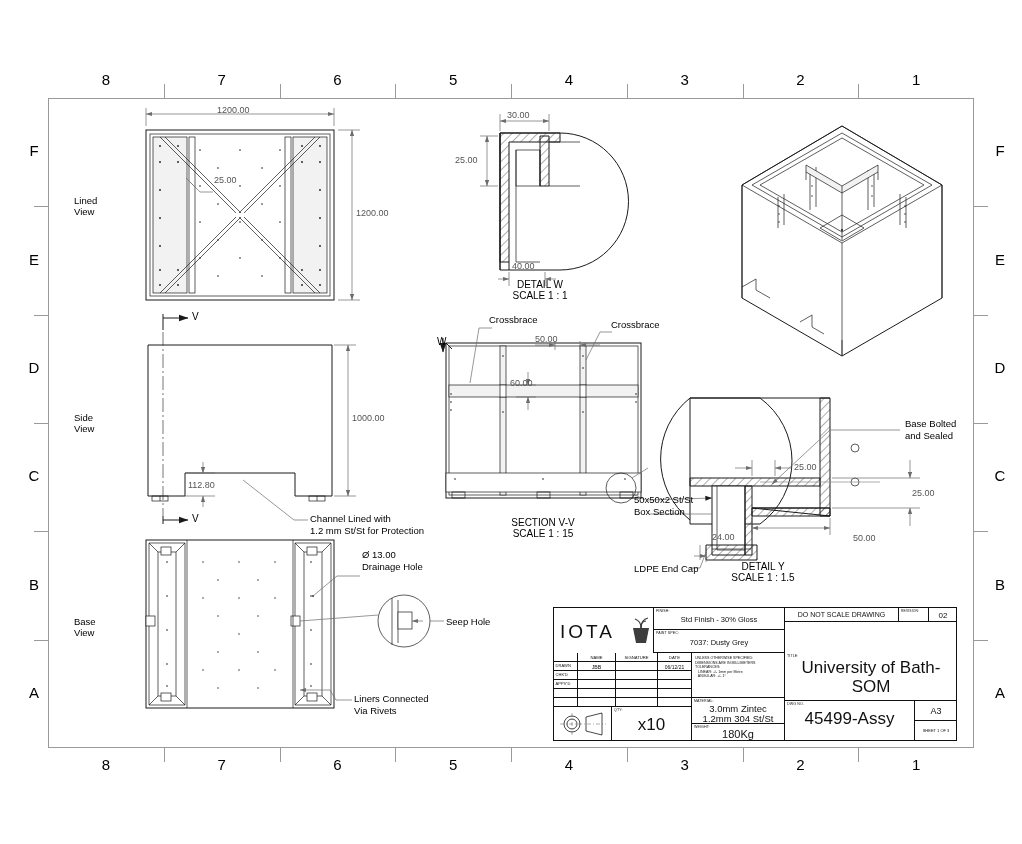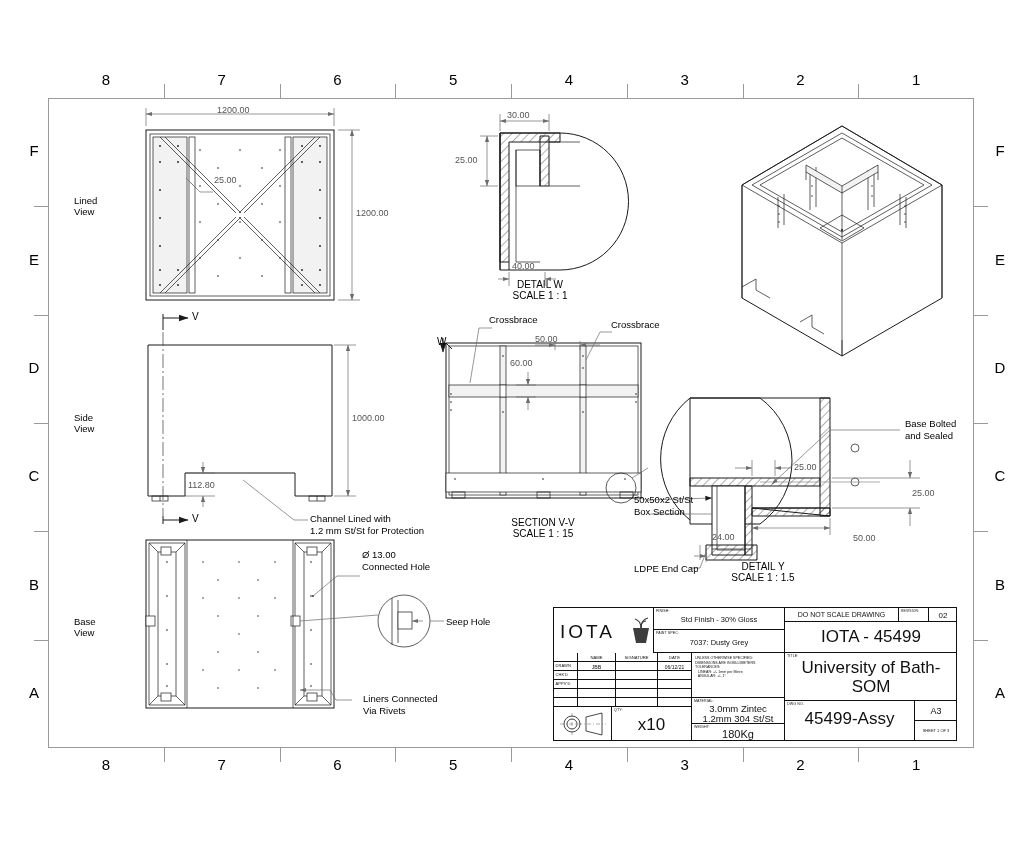--- a/index.html
+++ b/index.html
@@ -509,38 +509,38 @@
   <div class="dimtxt" style="left:188px;top:480px;">112.80</div>
   <div class="note" style="left:192px;top:513px;font-size:10px;">V</div>
   <div class="note" style="left:310px;top:513px;">
     <span>Channel Lined with</span><br><span>1.2 mm St/St for Protection</span>
   </div>
 
   <div class="viewlabel" style="left:74px;top:616px;">
     <span>Base</span><br><span>View</span>
   </div>
   <div class="note" style="left:362px;top:549px;">
-    <span>Ø 13.00</span><br><span>Connected Hole</span>
+    <span>Ø 13.00</span><br><span>Drainage Hole</span>
   </div>
   <div class="note" style="left:446px;top:616px;">Seep Hole</div>
-  <div class="note" style="left:363px;top:693px;">
+  <div class="note" style="left:354px;top:693px;">
     <span>Liners Connected</span><br><span>Via Rivets</span>
   </div>
 
   <div class="dimtxt" style="left:507px;top:110px;">30.00</div>
   <div class="dimtxt" style="left:455px;top:155px;">25.00</div>
   <div class="dimtxt" style="left:512px;top:261px;">40.00</div>
   <div class="secttl" style="left:490px;top:279px;width:100px;">
     <span>DETAIL W</span><br><span>SCALE 1 : 1</span>
   </div>
 
   <div class="note" style="left:489px;top:314px;">Crossbrace</div>
   <div class="note" style="left:611px;top:319px;">Crossbrace</div>
   <div class="dimtxt" style="left:535px;top:334px;">50.00</div>
-  <div class="dimtxt" style="left:510px;top:358px;">60.00</div>
+  <div class="dimtxt" style="left:510px;top:378px;">60.00</div>
   <div class="note" style="left:437px;top:336px;font-size:10px;">W</div>
   <div class="note" style="left:634px;top:494px;">
     <span>50x50x2 St/St</span><br><span>Box Section</span>
   </div>
   <div class="secttl" style="left:493px;top:517px;width:100px;">
     <span>SECTION V-V</span><br><span>SCALE 1 : 15</span>
   </div>
 
   <div class="note" style="left:905px;top:418px;">
     <span>Base Bolted</span><br><span>and Sealed</span>
@@ -579,23 +579,20 @@
     <div class="cell" style="left:231px;top:0;width:114px;height:14px;">
       <div class="val" style="top:3px;font-size:7px;">DO NOT SCALE DRAWING</div>
     </div>
     <div class="cell" style="left:345px;top:0;width:30px;height:14px;">
       <div class="tag" style="font-size:3.4px;">REVISION:</div>
     </div>
     <div class="cell nb" style="left:375px;top:0;width:28px;height:14px;">
       <div class="val" style="top:3px;font-size:8px;">02</div>
     </div>
 
-    <div class="cell nb" style="left:231px;top:14px;width:172px;height:31px;">
-      <div class="val" style="top:5px;font-size:17px;">IOTA - 45499</div>
-    </div>
 
     <div class="cell" style="left:0;top:45px;width:24px;height:9px;"></div>
     <div class="cell" style="left:24px;top:45px;width:38px;height:9px;">
       <div class="hdr" style="font-size:4.2px;top:2px;">NAME</div>
     </div>
     <div class="cell" style="left:62px;top:45px;width:42px;height:9px;">
       <div class="hdr" style="font-size:4.2px;top:2px;">SIGNATURE</div>
     </div>
     <div class="cell" style="left:104px;top:45px;width:34px;height:9px;">
       <div class="hdr" style="font-size:4.2px;top:2px;">DATE</div>

